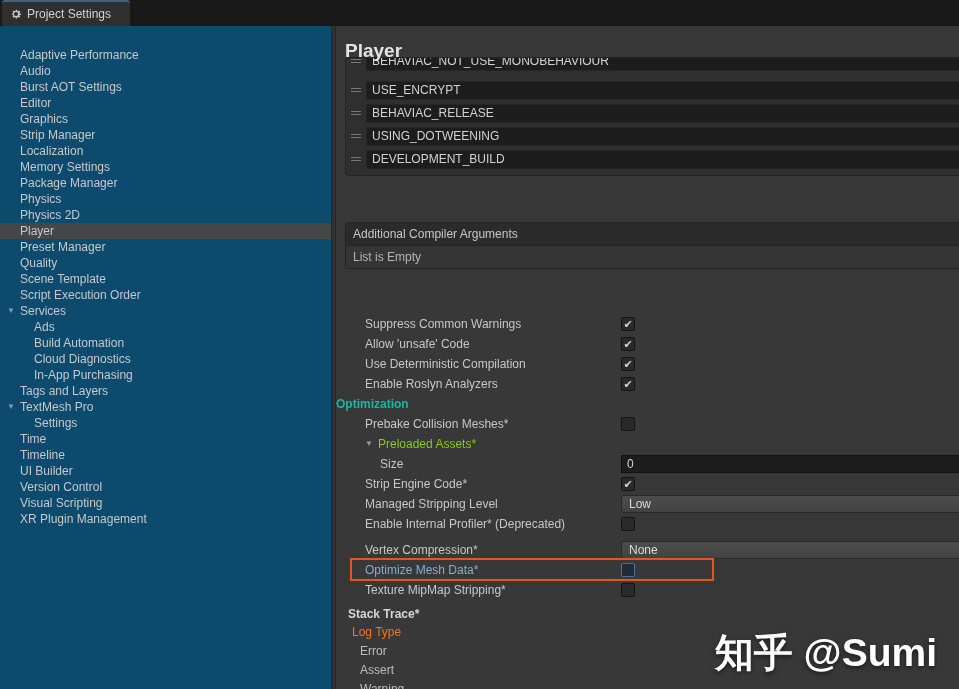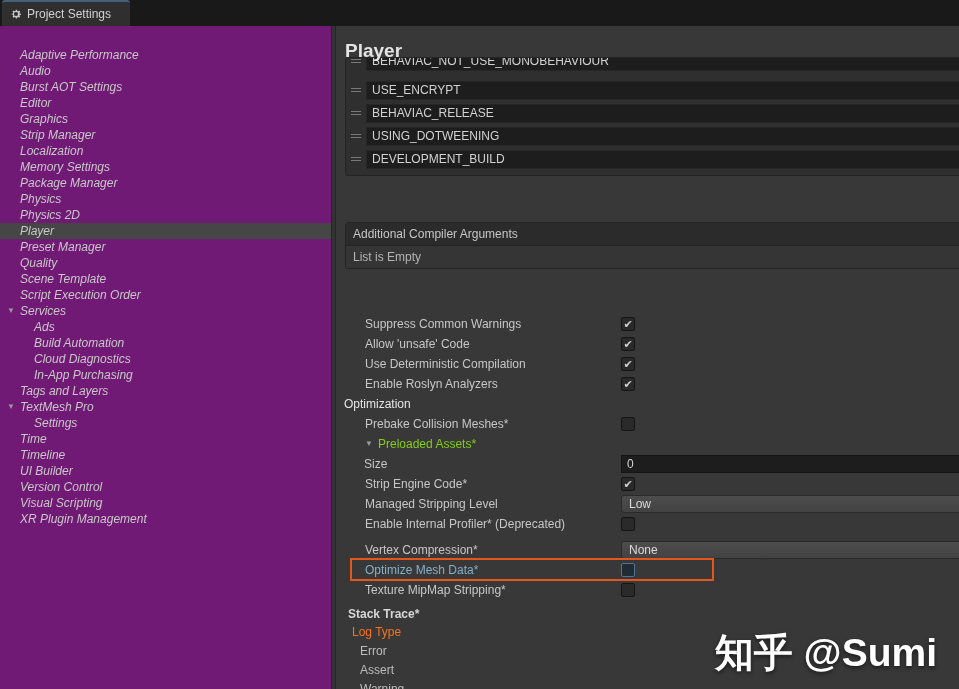--- a/index.html
+++ b/index.html
@@ -14,21 +14,21 @@
   .tabbar { position:absolute; top:0; left:0; width:959px; height:26px; background:#191919; }
   .tab {
     position:absolute; top:0; left:2px; width:128px; height:26px;
     background:#2f2f2f; border-top:2px solid var(--tab-accent,#44617c);
     border-radius:3px 3px 0 0;
     display:flex; align-items:center; gap:5px; padding:0 8px;
     color:#d2d2d2;
   }
   .tab .gear { display:flex; align-items:center; }
   
-  .sidebar { position:absolute; top:26px; left:0; width:331px; bottom:0; background:#701a75; padding-top:21px;font-style:italic; }
+  .sidebar { position:absolute; top:26px; left:0; width:331px; bottom:0; background:#0c4a6e; padding-top:21px; }
   .sb-item { height:16px; line-height:16px; color:#c8c8c8; white-space:nowrap; position:relative; cursor:default; }
   .sb-item .lbl { position:absolute; left:20px; }
   .sb-item.ind1 .lbl { left:34px; }
   .sb-item.selected { background:#464646; }
   .sb-item .tri { position:absolute; left:7px; top:0; font-size:8px; color:#989898; line-height:16px; }
   
   .divider { position:absolute; top:26px; left:331px; width:5px; bottom:0; background:#323232;
              border-left:1px solid #262626; border-right:1px solid #262626; }
   
   .main { position:absolute; top:26px; left:336px; right:0; bottom:0; background:#383838; overflow:hidden; }
@@ -48,22 +48,22 @@
   .compbox .hdr { height:23px; line-height:23px; background:#2b2b2b; padding-left:7px; color:#c6c6c6;
                   border-bottom:1px solid #242424; }
   .compbox .body { height:23px; line-height:23px; background:#353535; padding-left:7px; color:#b4b4b4; }
   
   .settings-block { position:absolute; top:288px; left:0; right:0; }
   .stack-block { position:absolute; top:579px; left:0; right:0; }
   .s-row { position:relative; height:20px; line-height:20px; }
   .s-row.spacer { height:6px; }
   .s-label { position:absolute; left:29px; color:#c7c7c7; white-space:nowrap; }
   .s-label.hl { color:var(--hl-label,#85aec9); }
-  .s-header { position:absolute; left:8px; font-weight:normal; color:#e5e5e5; white-space:nowrap; }
-  .s-sub .s-label { left:28px; }
+  .s-header { position:absolute; left:0; font-weight:bold; color:#14b8a6; white-space:nowrap; }
+  .s-sub .s-label { left:44px; }
   .s-foldout-tri { position:absolute; left:29px; font-size:8px; color:#9a9a9a; }
   .s-foldout-lbl { position:absolute; left:42px; color:#84cc16; white-space:nowrap; }
   .checkbox { position:absolute; left:285px; top:3px; width:14px; height:14px;
               background:#2a2a2a; border:1px solid #151515; border-radius:2px;
               color:#cecece; font-size:11px; line-height:12px; text-align:center; }
   .checkbox.hlbox { border-color:#4a7396; background:#202b34; }
   .fieldctl { position:absolute; left:285px; top:1px; right:-10px; height:18px; line-height:16px; }
   .fieldctl.input { background:#1d1d1d; border:1px solid #141414; padding-left:5px; color:#d2d2d2; }
   .fieldctl.dropdown { background:linear-gradient(#4d4d4d,#424242); border:1px solid #2a2a2a;
                        border-radius:3px 0 0 3px; padding-left:7px; color:#dcdcdc; }

